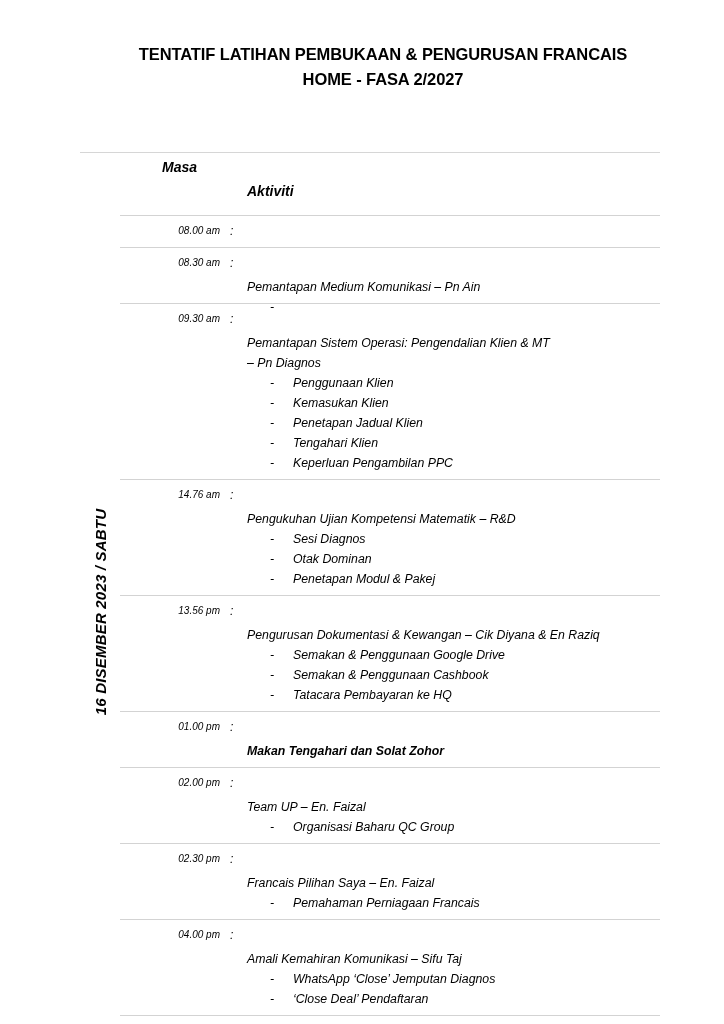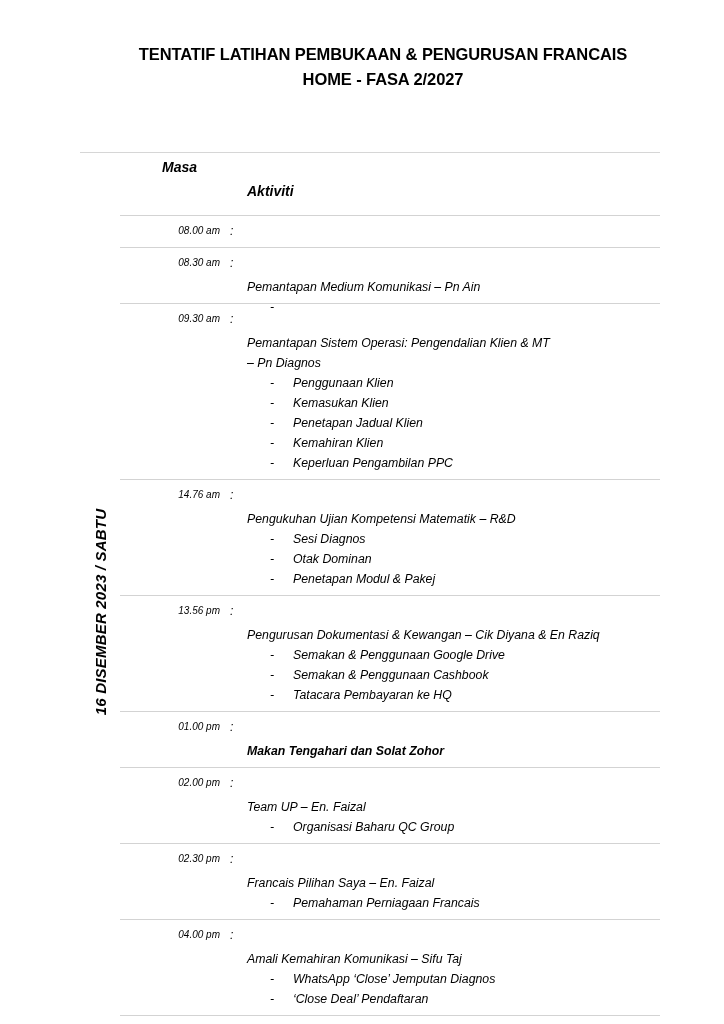--- a/index.html
+++ b/index.html
@@ -183,21 +183,21 @@
         <div class="row body-row">
           <div class="cell-time">09.30 am</div>
           <div class="cell-colon">:</div>
           <div class="cell-act">
             <span class="act-main">Pemantapan Sistem Operasi: Pengendalian Klien &amp; MT</span>
             <span class="act-cont">– Pn Diagnos</span>
             <ul class="sublist">
               <li><span class="dash">-</span><span>Penggunaan Klien</span></li>
               <li><span class="dash">-</span><span>Kemasukan Klien</span></li>
               <li><span class="dash">-</span><span>Penetapan Jadual Klien</span></li>
-              <li><span class="dash">-</span><span>Kemahiran Klien</span></li>
+              <li><span class="dash">-</span><span>Tengahari Klien</span></li>
               <li><span class="dash">-</span><span>Keperluan Pengambilan PPC</span></li>
             </ul>
           </div>
         </div>
         <div class="row body-row">
           <div class="cell-time">14.76 am</div>
           <div class="cell-colon">:</div>
           <div class="cell-act">
             <span class="act-main">Pengukuhan Ujian Kompetensi Matematik – R&amp;D</span>
             <ul class="sublist">

